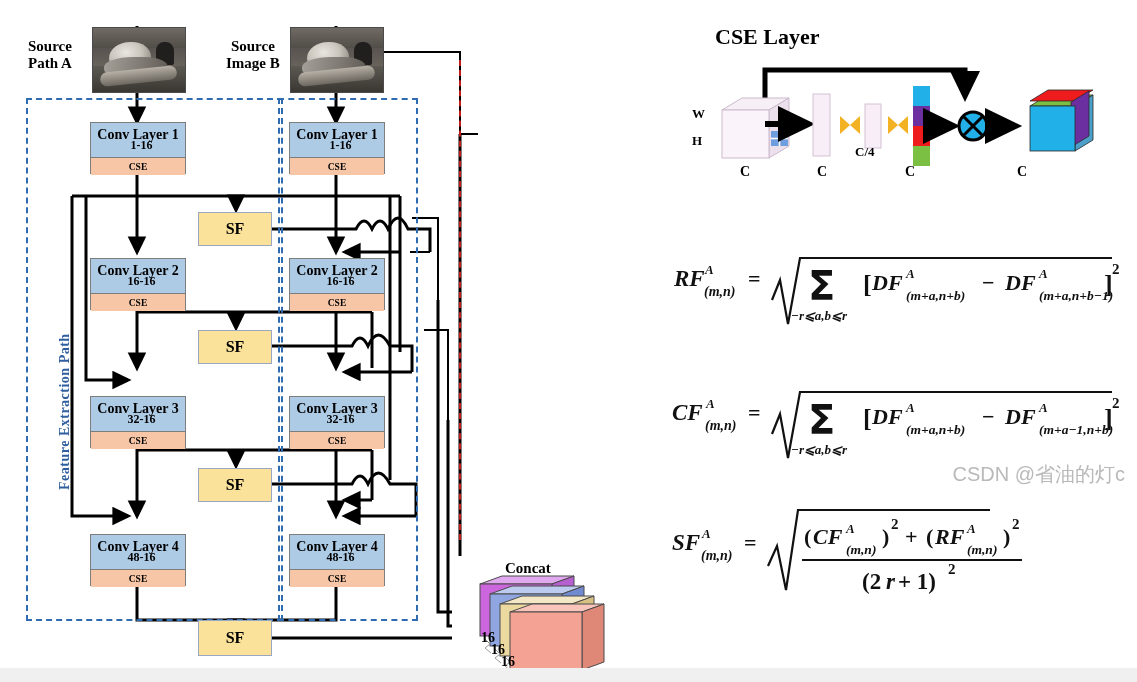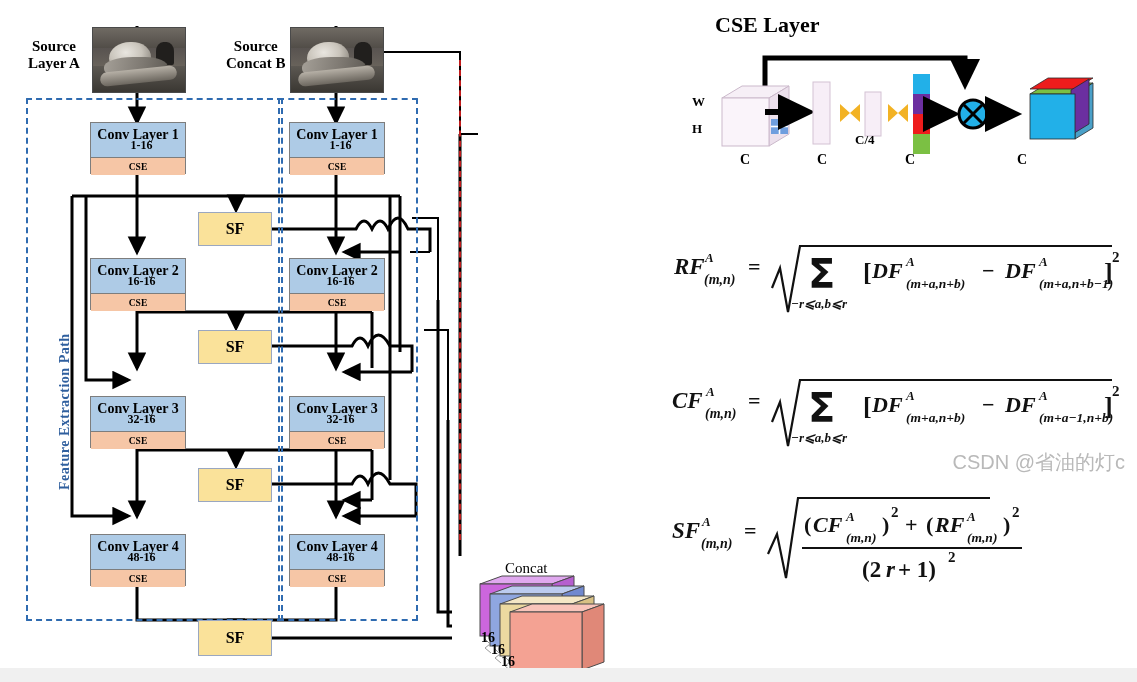--- a/index.html
+++ b/index.html
@@ -76,29 +76,29 @@
 
   .sfbox{
     position:absolute;box-sizing:border-box;
     background:#fae29a;border:1px solid #9aa7c0;
     display:flex;align-items:center;justify-content:center;
     font-size:16px;font-weight:bold;color:#000;
     font-family:"Liberation Serif",serif;
   }
 
   .concat-label{
-    position:absolute;font-weight:normal;font-size:15px;color:#000;
+    position:absolute;font-weight:bold;font-size:15px;color:#000;
   }
   .dimnum{position:absolute;font-size:14px;font-weight:bold;color:#000;}
 
   
   .reddiv{position:absolute;border-left:2.5px dashed #c01a1a;}
 
   
-  #right{position:absolute;left:660px;top:4px;width:477px;height:494px;}
+  #right{position:absolute;left:660px;top:16px;width:477px;height:494px;}
   .cse-title{
     position:absolute;font-weight:bold;font-size:22px;color:#000;
     font-family:"Liberation Serif",serif;
   }
   .wh{position:absolute;font-weight:bold;font-size:13px;color:#000;}
   .clabel{position:absolute;font-weight:bold;font-size:14px;color:#000;}
   .chalf{position:absolute;font-weight:bold;font-size:13px;color:#000;}
 
   .eq{position:absolute;color:#111;}
   .watermark{
@@ -182,35 +182,35 @@
         <path d="M460,134 L460,598 L484,598" stroke-width="3" marker-end="url(#ah)"></path>
         <path d="M438,300 L438,612 L484,612" stroke-width="3" marker-end="url(#ah)"></path>
         <path d="M448,420 L448,626 L484,626" stroke-width="3" marker-end="url(#ah)"></path>
         <path d="M272,638 L484,638" stroke-width="3" marker-end="url(#ah)"></path>
 
       </g>
     </svg>
 
     <div class="src-label" style="left:28px;top:38px;">
       <span>Source</span><br>
-      <span>Layer A</span>
+      <span>Path A</span>
     </div>
     <div class="src-thumb" style="left:92px;top:27px;width:92px;height:64px;">
       <div class="sky"></div>
         <div class="mid"></div>
         <div class="ground"></div>
       <div class="hole"></div>
         <div class="animal"></div>
         <div class="animal2"></div>
         <div class="log"></div>
     </div>
 
     <div class="src-label" style="left:226px;top:38px;">
       <span>Source</span><br>
-      <span>Concat B</span>
+      <span>Image B</span>
     </div>
     <div class="src-thumb" style="left:290px;top:27px;width:92px;height:64px;">
       <div class="sky"></div>
         <div class="mid"></div>
         <div class="ground"></div>
       <div class="hole"></div>
         <div class="animal"></div>
         <div class="animal2"></div>
         <div class="log"></div>
     </div>

